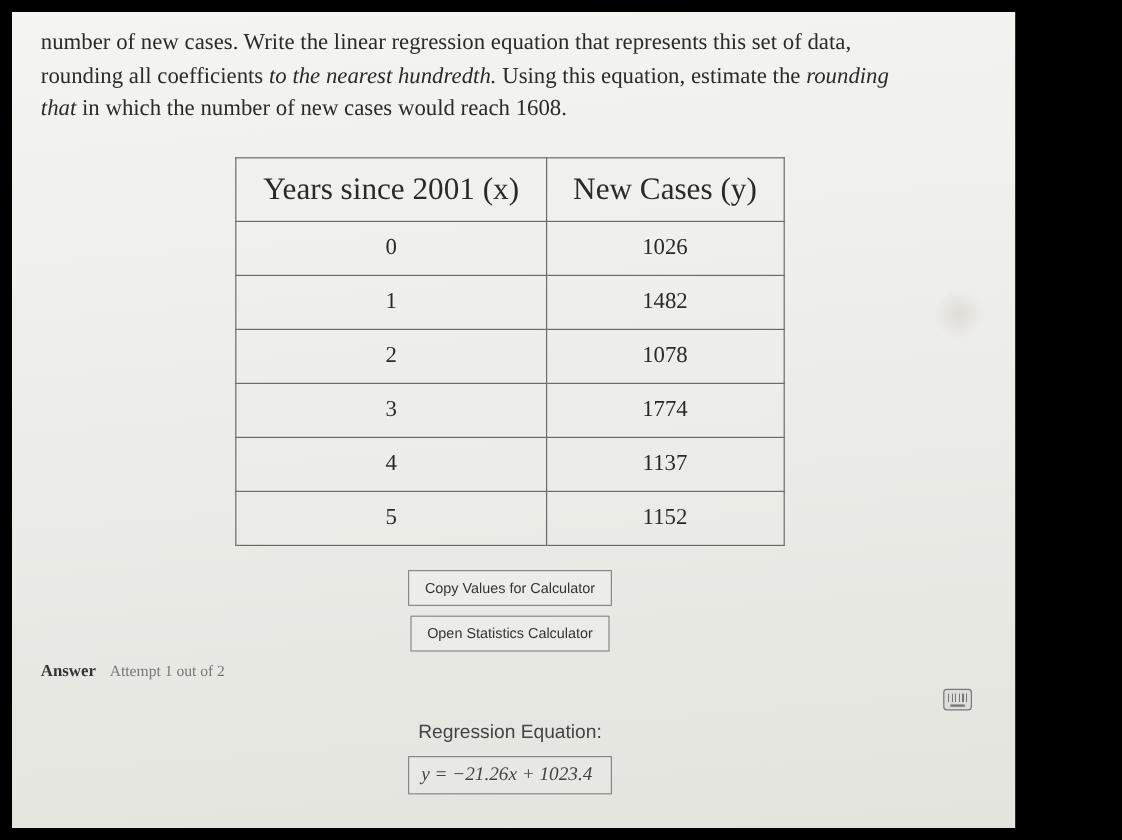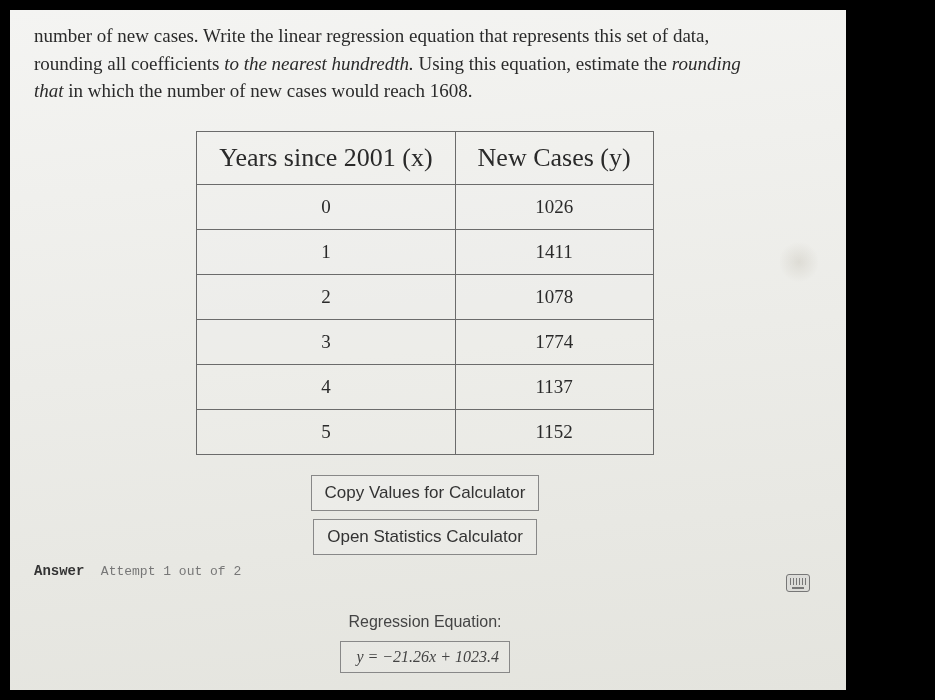--- a/index.html
+++ b/index.html
@@ -44,26 +44,26 @@
   .btn-row {
     text-align: center;
     margin: 8px 0;
   }
   .tool-btn {
     display: inline-block;
     border: 1px solid #888;
     background: rgba(255,255,255,0.15);
     padding: 7px 13px;
     font-family: Arial, sans-serif;
-    font-size: 17px;
+    font-size: 12px;
     color: #333;
     cursor: pointer;
   }
   .answer-row {
-    font-family: Liberation Mono, monospace;
+    font-family: Liberation Serif, serif;
     font-size: 14px;
   }
   .answer-label {
     font-weight: bold;
     color: #333;
     margin-right: 8px;
   }
   .attempt {
     color: #777;
     font-size: 13px;
@@ -80,21 +80,20 @@
   }
   .equation-input {
     border: 1px solid #888;
     padding: 6px 10px;
     font-family: Georgia, serif;
     font-size: 16px;
     font-style: italic;
     background: rgba(255,255,255,0.1);
     min-width: 170px;
     display: inline-block;
-    text-align: right;
   }
   .keyboard-icon {
     position: absolute;
     right: 36px;
     bottom: 98px;
     width: 24px;
     height: 18px;
     border: 1.5px solid #777;
     border-radius: 3px;
     background: rgba(200,200,200,0.3);
@@ -140,21 +139,21 @@
         <th>New Cases (y)</th>
       </tr>
     </thead>
     <tbody>
       <tr>
         <td>0</td>
         <td>1026</td>
       </tr>
       <tr>
         <td>1</td>
-        <td>1411</td>
+        <td>1482</td>
       </tr>
       <tr>
         <td>2</td>
         <td>1078</td>
       </tr>
       <tr>
         <td>3</td>
         <td>1774</td>
       </tr>
       <tr>

